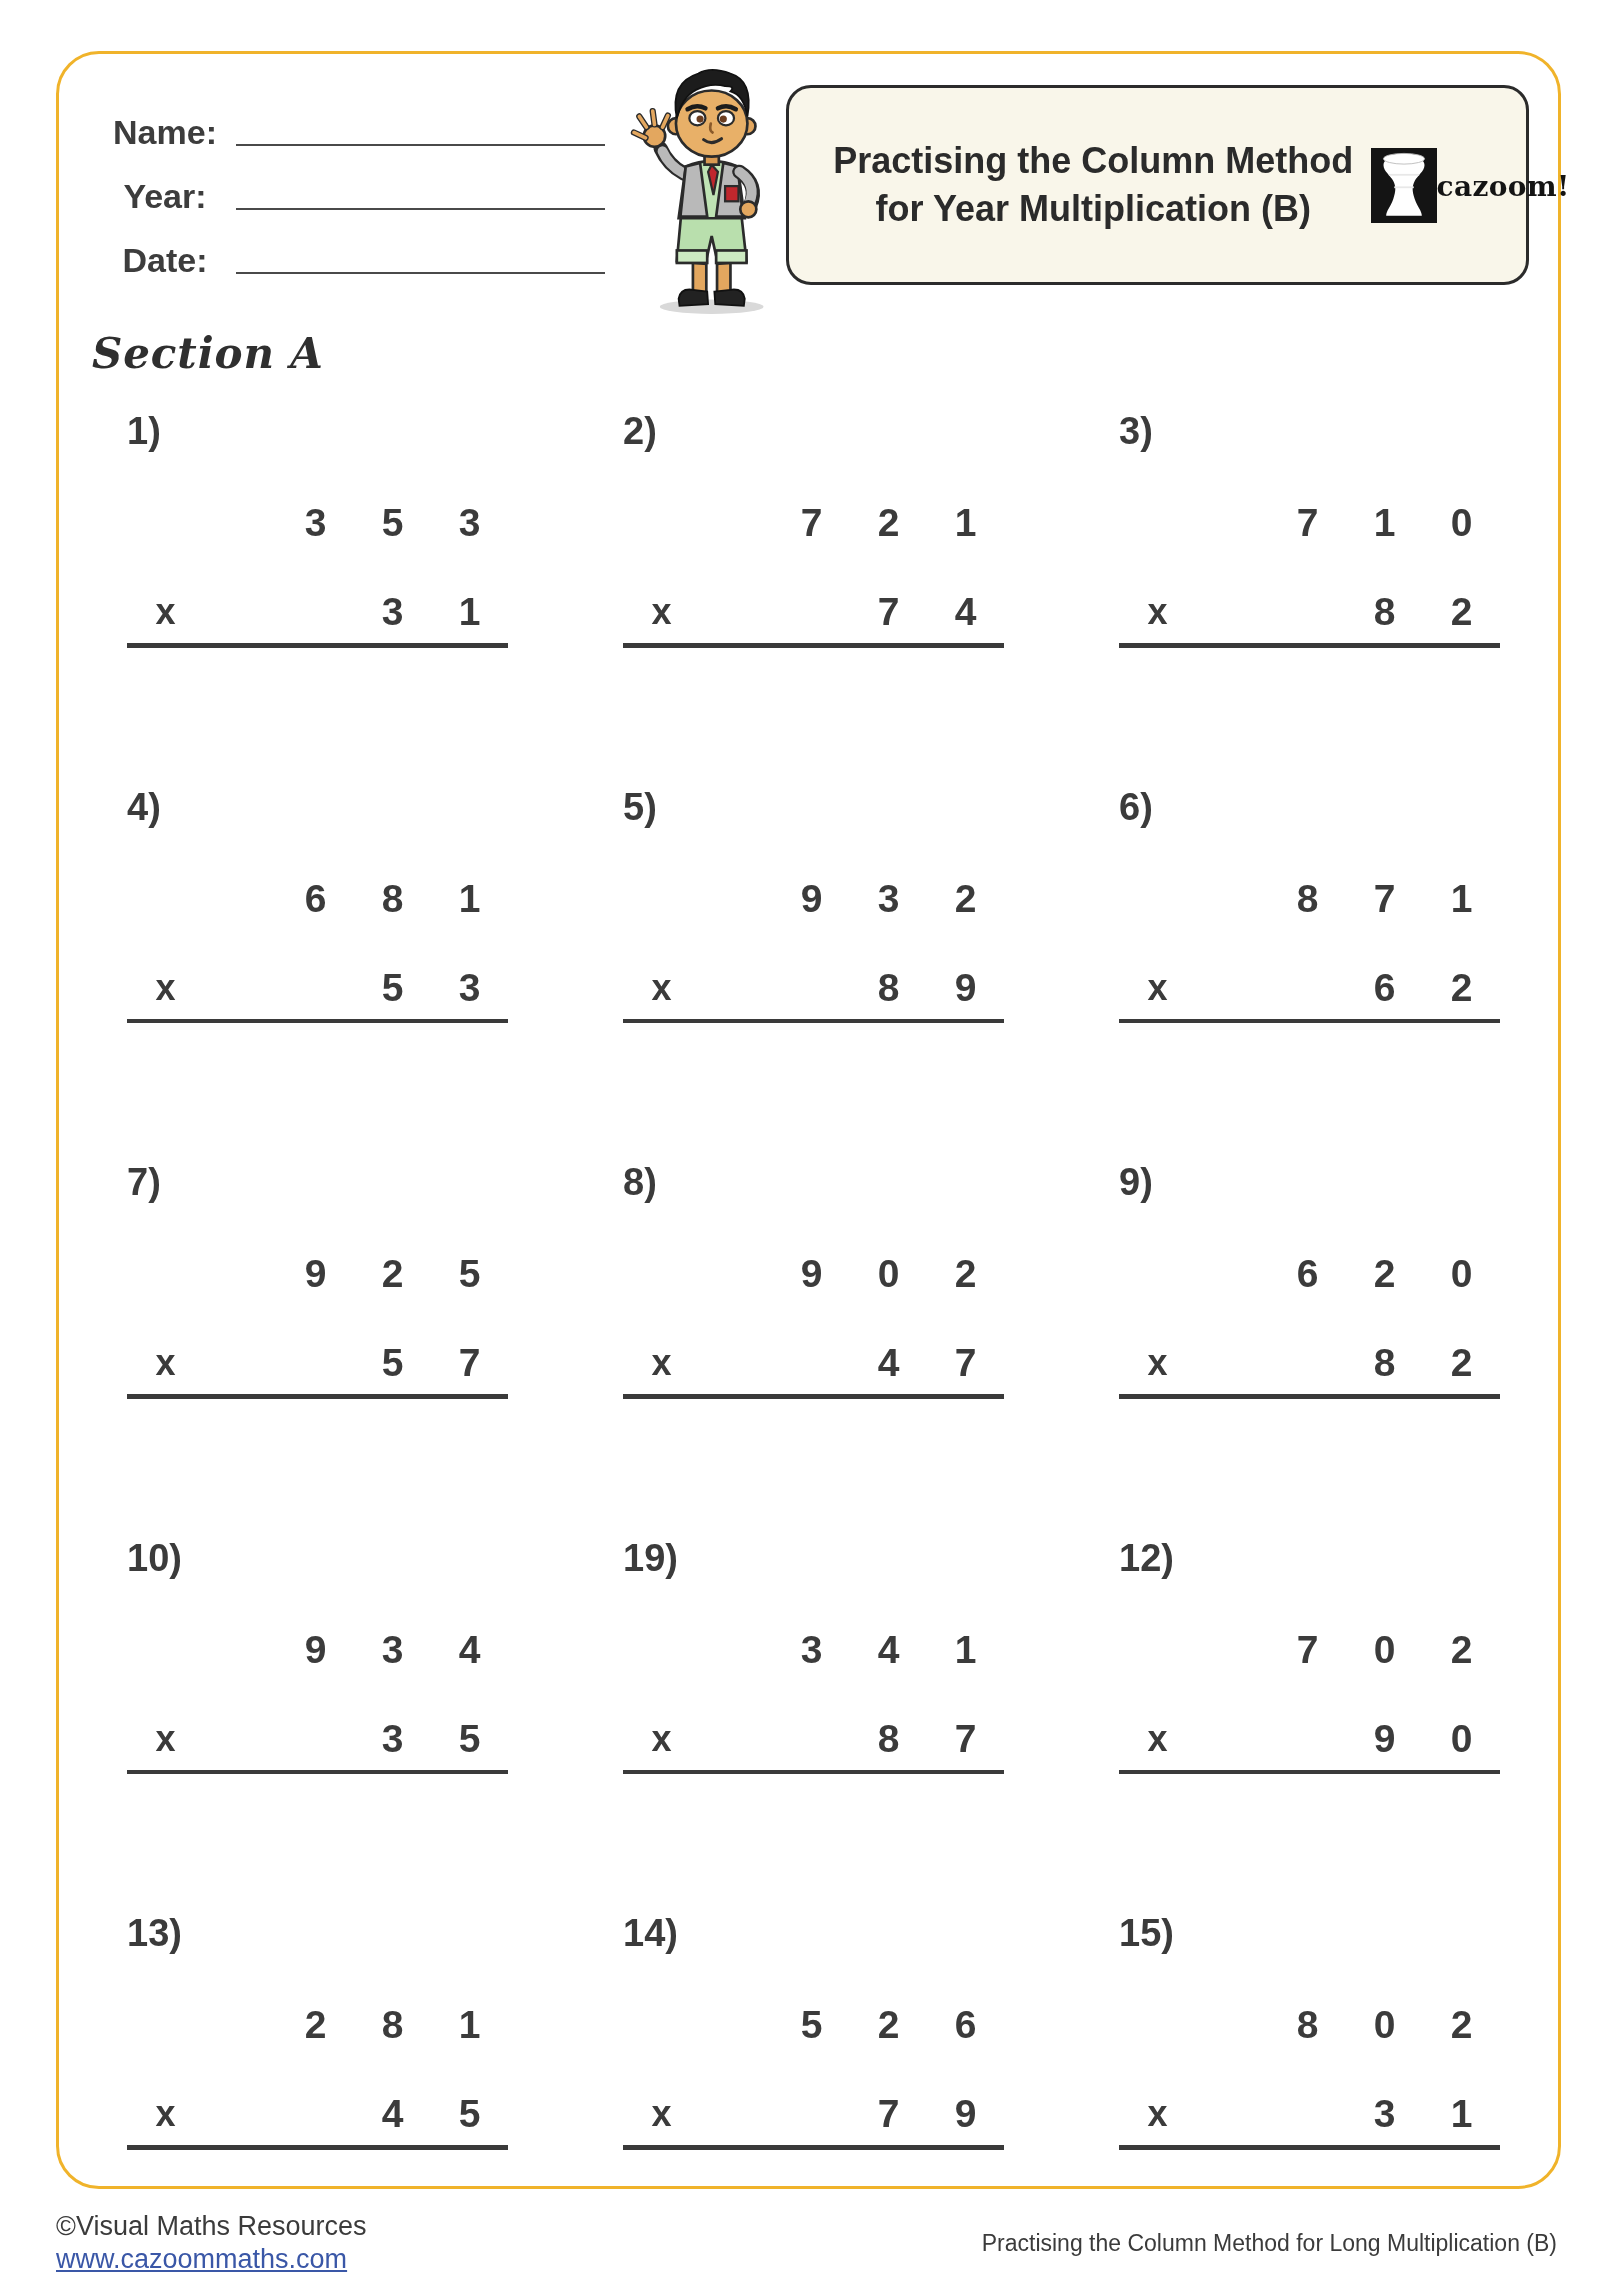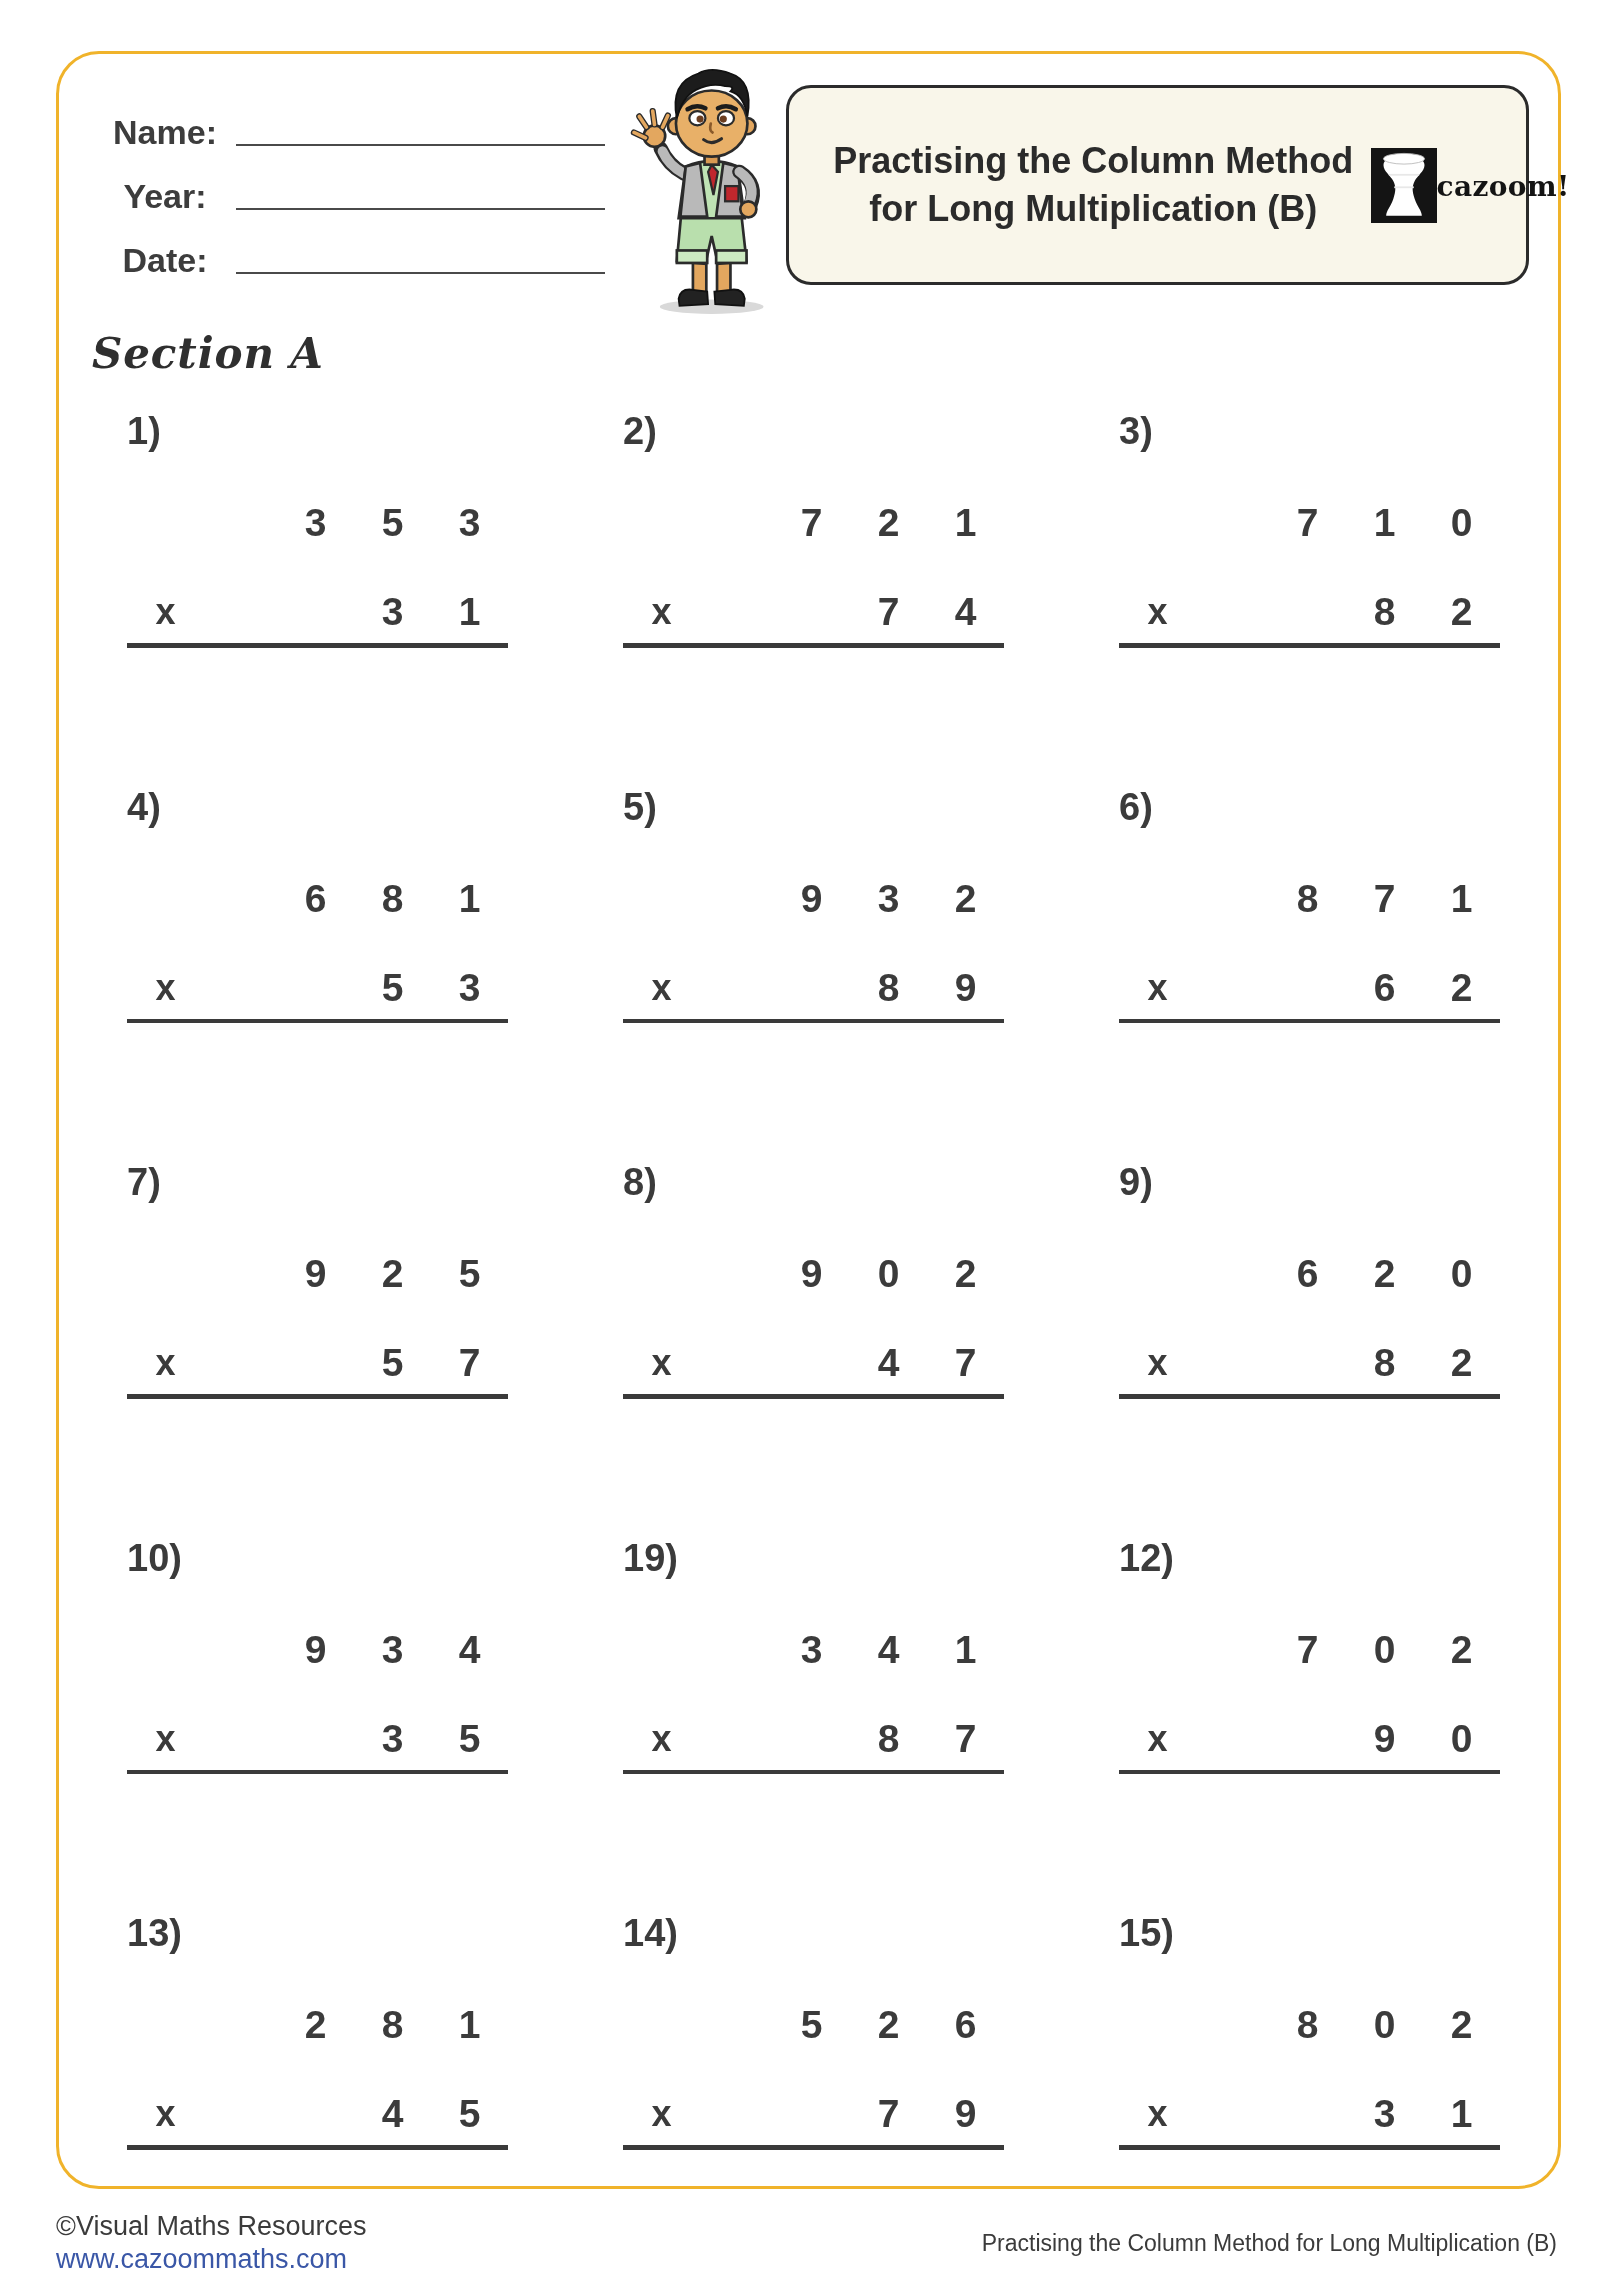--- a/index.html
+++ b/index.html
@@ -41,21 +41,21 @@
   }
   .p-num{font-size:38px;font-weight:bold;color:#3b3b3b;line-height:43px;height:43px;}
   .p-top{display:flex;justify-content:flex-end;margin-top:47px;}
   .p-bot{display:flex;margin-top:44px;}
   .digit{width:77px;text-align:center;font-size:39px;font-weight:bold;color:#3b3b3b;line-height:45px;}
   .op{width:77px;text-align:center;font-size:36px;font-weight:bold;color:#3b3b3b;line-height:45px;}
   .spacer{flex:1;}
   .p-line{margin-top:9px;height:4.5px;background:#3a3a3a;}
   
   .footer-left{position:absolute;left:56px;top:2210px;font-size:27px;line-height:33px;color:#3b3b3b;}
-  .footer-link{color:#3A57A7;cursor:pointer;}
+  .footer-link{color:#3A57A7;text-decoration:underline;cursor:pointer;}
   .footer-right{position:absolute;right:59px;top:2230px;font-size:23px;color:#3b3b3b;}
 </style>
 </head>
 <body>
 
 <div class="page-border"></div>
 
 <div class="fields">
   <div class="field-row">
     <span class="field-label">Name:</span>
@@ -121,21 +121,21 @@
   <circle cx="84" cy="67" r="4" fill="#6b3d1f"></circle>
   <circle cx="110" cy="67" r="4" fill="#6b3d1f"></circle>
 
   <path d="M96 72 Q94 80 98 82" stroke="#8a5a2b" stroke-width="3" fill="none" stroke-linecap="round"></path>
   <path d="M88 90 Q97 97 108 89" stroke="#2b2b2b" stroke-width="3.5" fill="none" stroke-linecap="round"></path>
 </svg>
 
 <div class="title-box">
   <div class="title-text">
     <div>Practising the Column Method</div>
-    <div>for Long Multiplication (B)</div>
+    <div>for Year Multiplication (B)</div>
   </div>
   <div class="logo">
     <div class="logo-mark">
       <svg width="66" height="75" viewBox="0 0 74 84" aria-hidden="true">
         <path d="M37 8 C52 8 60 13 60 19 C60 26 52 31 49 37 C46 43 46 48 49 57 C52 66 57 70 57 76 L17 76 C17 70 22 66 25 57 C28 48 28 43 25 37 C22 31 14 26 14 19 C14 13 22 8 37 8 Z" fill="#ffffff"></path>
         <ellipse cx="37" cy="12" rx="23" ry="6" fill="#ffffff" stroke="#bbb" stroke-width="1"></ellipse>
         <path d="M20 30 L54 30" stroke="#e8e8e8" stroke-width="2"></path>
         <path d="M26 44 L48 44" stroke="#e8e8e8" stroke-width="2"></path>
       </svg>
     </div>

